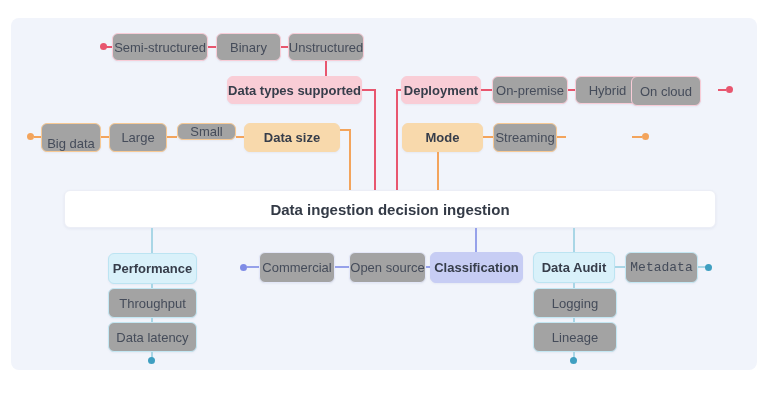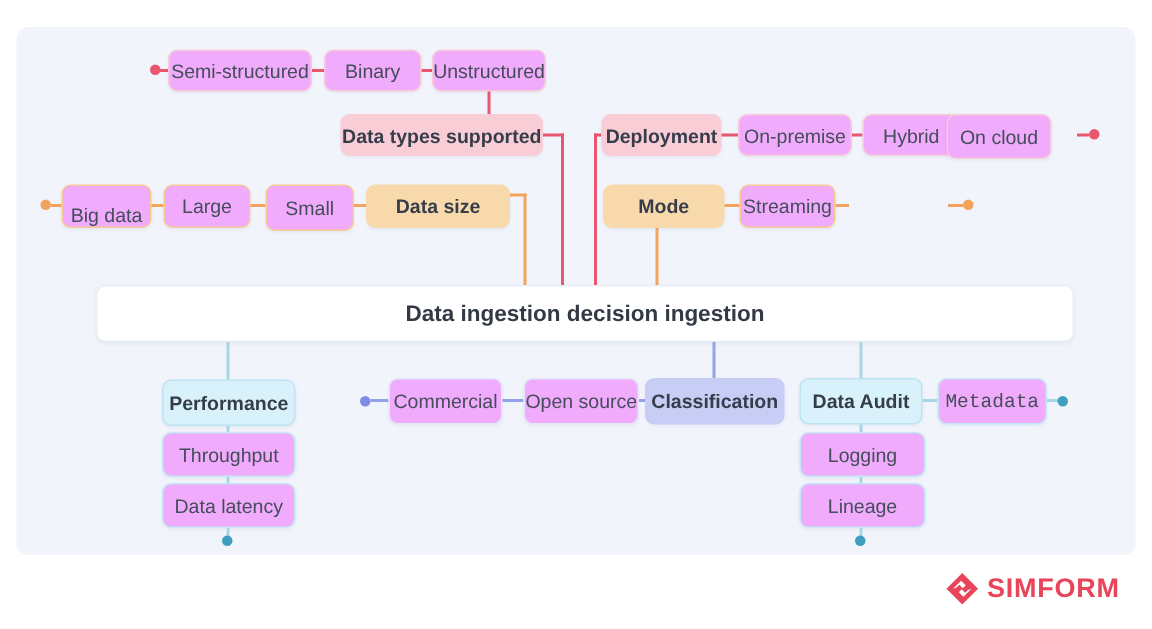--- a/index.html
+++ b/index.html
@@ -1,20 +1,20 @@
 <!DOCTYPE html>
 <html><head>
 <meta charset="utf-8">
 <style>
   html,body{margin:0;padding:0;background:#ffffff;}
   .stage{position:relative;width:768px;height:419px;background:#ffffff;overflow:hidden;
          font-family:"Liberation Sans", sans-serif;}
   .card{position:absolute;left:11px;top:18px;width:746px;height:352px;background:#f1f4fb;border-radius:8px;}
   .n{position:absolute;display:flex;align-items:center;justify-content:center;
-     background:#f0abfc;border:1px solid #ddd;border-radius:6px;font-size:13px;color:#454c5a;
+     background:#a3a3a3;border:1px solid #ddd;border-radius:6px;font-size:13px;color:#454c5a;
      box-shadow:0 1px 2px rgba(80,95,140,.07);box-sizing:border-box;white-space:nowrap;}
   .bold{font-weight:700;color:#363d4a;}
   .pink-b{border-color:#f8ccd7;}
   .pink-f{background:#f9cdd6;border-color:#f9cdd6;}
   .orange-b{border-color:#f7c994;}
   .orange-f{background:#f8d9ac;border-color:#f8d9ac;}
   .blue-b{border-color:#c3e7f3;}
   .blue-f{background:#d9f1fa;border-color:#bce4f2;}
   .lav-b{border-color:#e3e7f8;}
   .purple-f{background:#c7cdf4;border-color:#c7cdf4;}
@@ -82,21 +82,21 @@
   <div class="d org" style="left:27px;top:133px;"></div>
   <div class="h org" style="left:34px;top:136px;width:7px;"></div>
   <div class="n orange-b" style="left:41px;top:123px;width:60px;height:29px;align-items:flex-end;">
       <span>Big data</span>
     </div>
   <div class="h org" style="left:101px;top:136px;width:8px;"></div>
   <div class="n orange-b" style="left:109px;top:123px;width:58px;height:29px;align-items:center;">
       <span>Large</span>
     </div>
   <div class="h org" style="left:167px;top:136px;width:10px;"></div>
-  <div class="n orange-b" style="left:177px;top:123px;width:59px;height:31px;">
+  <div class="n orange-b" style="left:177px;top:123px;width:59px;height:17px;">
       <span>Small</span>
     </div>
   <div class="h org" style="left:236px;top:136px;width:8px;"></div>
   <div class="n orange-f bold" style="left:244px;top:123px;width:96px;height:29px;">
       <span>Data size</span>
     </div>
   <div class="h org" style="left:340px;top:129px;width:11px;"></div>
   <div class="v org" style="left:349px;top:129px;height:61px;"></div>
 
   <div class="n orange-f bold" style="left:402px;top:123px;width:81px;height:29px;">
@@ -159,23 +159,13 @@
   <div class="n blue-b" style="left:533px;top:288px;width:84px;height:30px;">
       <span>Logging</span>
     </div>
   <div class="v blu" style="left:573px;top:318px;height:4px;"></div>
   <div class="n blue-b" style="left:533px;top:322px;width:84px;height:30px;">
       <span>Lineage</span>
     </div>
   <div class="v blu" style="left:573px;top:352px;height:6px;"></div>
   <div class="d teal" style="left:570px;top:357px;"></div>
 
-  <div class="logo">
-    <span style="display:inline-flex;">
-      <svg width="23" height="23" viewBox="0 0 24 24">
-        <path d="M12 1 L23 12 L12 23 L1 12 Z" fill="#e8455a"></path>
-        <path d="M5.6 12 L11.2 6.4 L14.4 9.6 L12.4 11.6 L10 9.2 L8 11.2 Z" fill="#ffffff"></path>
-        <path d="M18.4 12 L12.8 17.6 L9.6 14.4 L11.6 12.4 L14 14.8 L16 12.8 Z" fill="#ffffff"></path>
-      </svg>
-    </span>
-    <span class="logo-text">SIMFORM</span>
-  </div>
 </div>
 
 </body></html>

